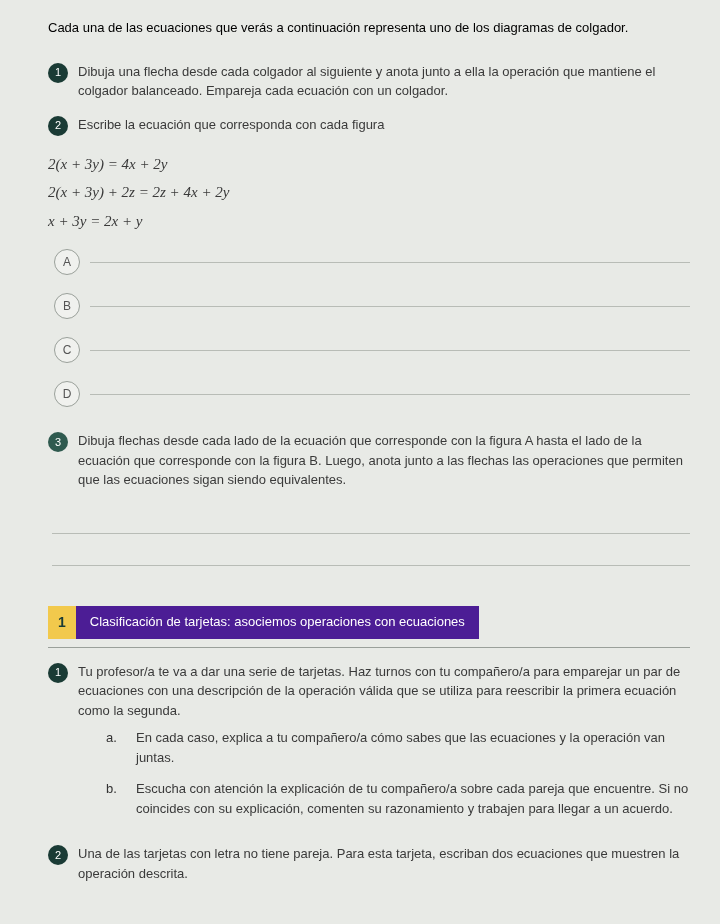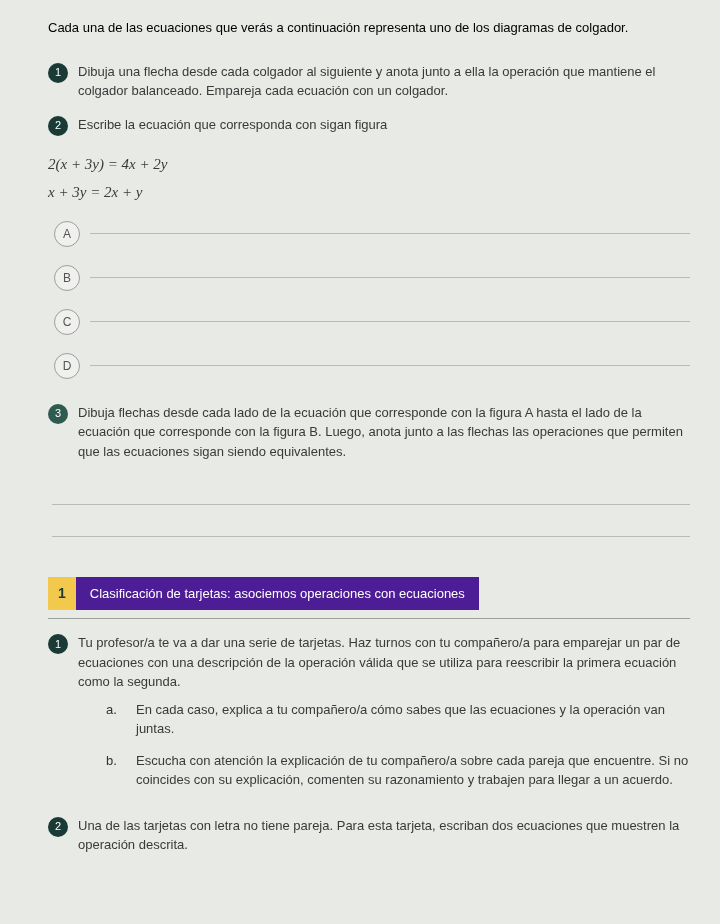--- a/index.html
+++ b/index.html
@@ -116,25 +116,26 @@
 
 <p class="intro">Cada una de las ecuaciones que verás a continuación representa uno de los diagramas de colgador.</p>
 
 <div class="num-item">
   <div class="num-badge-dark">1</div>
   <div class="num-text">Dibuja una flecha desde cada colgador al siguiente y anota junto a ella la operación que mantiene el colgador balanceado. Empareja cada ecuación con un colgador.</div>
 </div>
 
 <div class="num-item">
   <div class="num-badge-dark">2</div>
-  <div class="num-text">Escribe la ecuación que corresponda con sigan figura</div>
+  <div class="num-text">Escribe la ecuación que corresponda con cada figura</div>
 </div>
 
 <div class="eq-block">
   <div>2(x + 3y) = 4x + 2y</div>
+  <div>2(x + 3y) + 2z = 2z + 4x + 2y</div>
   <div>x + 3y = 2x + y</div>
 </div>
 
 <div class="options">
   <div class="opt-row">
     <div class="opt-circle">A</div>
     <div class="opt-line"></div>
   </div>
   <div class="opt-row">
     <div class="opt-circle">B</div>

